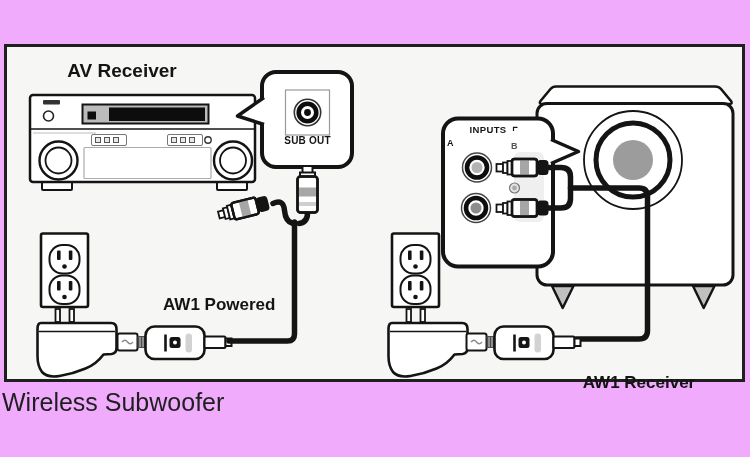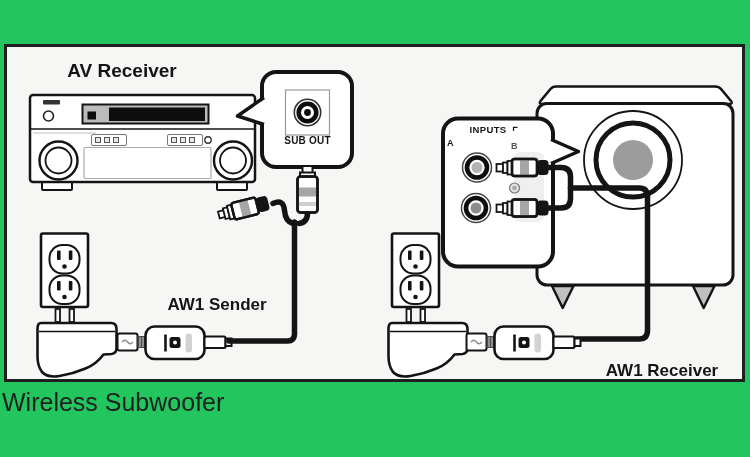--- a/index.html
+++ b/index.html
@@ -1,16 +1,16 @@
 <!DOCTYPE html>
 <html><head>
 <meta charset="utf-8">
 <style>
   html,body{margin:0;padding:0;background:#ffffff;}
-  #stage{position:relative;width:750px;height:457px;background:#22c55e;overflow:hidden;
+  #stage{position:relative;width:750px;height:457px;background:#f0abfc;overflow:hidden;
          font-family:"Liberation Sans",sans-serif;}
   #frame{position:absolute;left:4px;top:44px;width:735px;height:332px;
          border:3px solid #1f1f1f;background:#f6f6f4;}
   #art{position:absolute;left:0;top:0;width:750px;height:457px;}
   .label{position:absolute;font-weight:bold;color:#141414;line-height:1;white-space:nowrap;z-index:5;}
   .lab-device{font-size:19px;}
   .lab-port{font-size:10px;letter-spacing:.2px;}
   .lab-adapter{font-size:17px;}
   .lab-tiny{font-size:9px;}
   .lab-inputs{font-size:9.5px;letter-spacing:.4px;}
@@ -189,18 +189,18 @@
 
 
   <div class="label lab-port ctr" style="left:272px;top:136px;width:71px;">SUB OUT</div>
 
   <div class="label lab-inputs ctr" style="left:462px;top:125px;width:52px;text-align:center;">INPUTS</div>
 
   <div class="label lab-tiny" style="left:447px;top:139px;">A</div>
 
   <div class="label lab-tiny" style="left:511px;top:142px;color:#555;">B</div>
 
-  <div class="label lab-adapter ctr" style="left:163px;top:296px;width:108px;">AW1 Sender</div>
-
-  <div class="label lab-adapter ctr" style="left:580px;top:362px;width:118px;margin-left:23px;">AW1 Receiver</div>
+  <div class="label lab-adapter ctr" style="left:163px;top:296px;width:108px;">AW1 Powered</div>
+
+  <div class="label lab-adapter ctr" style="left:580px;top:374px;width:118px;">AW1 Receiver</div>
 
   <div id="caption">Wireless Subwoofer</div>
 </div>
 
 </body></html>

